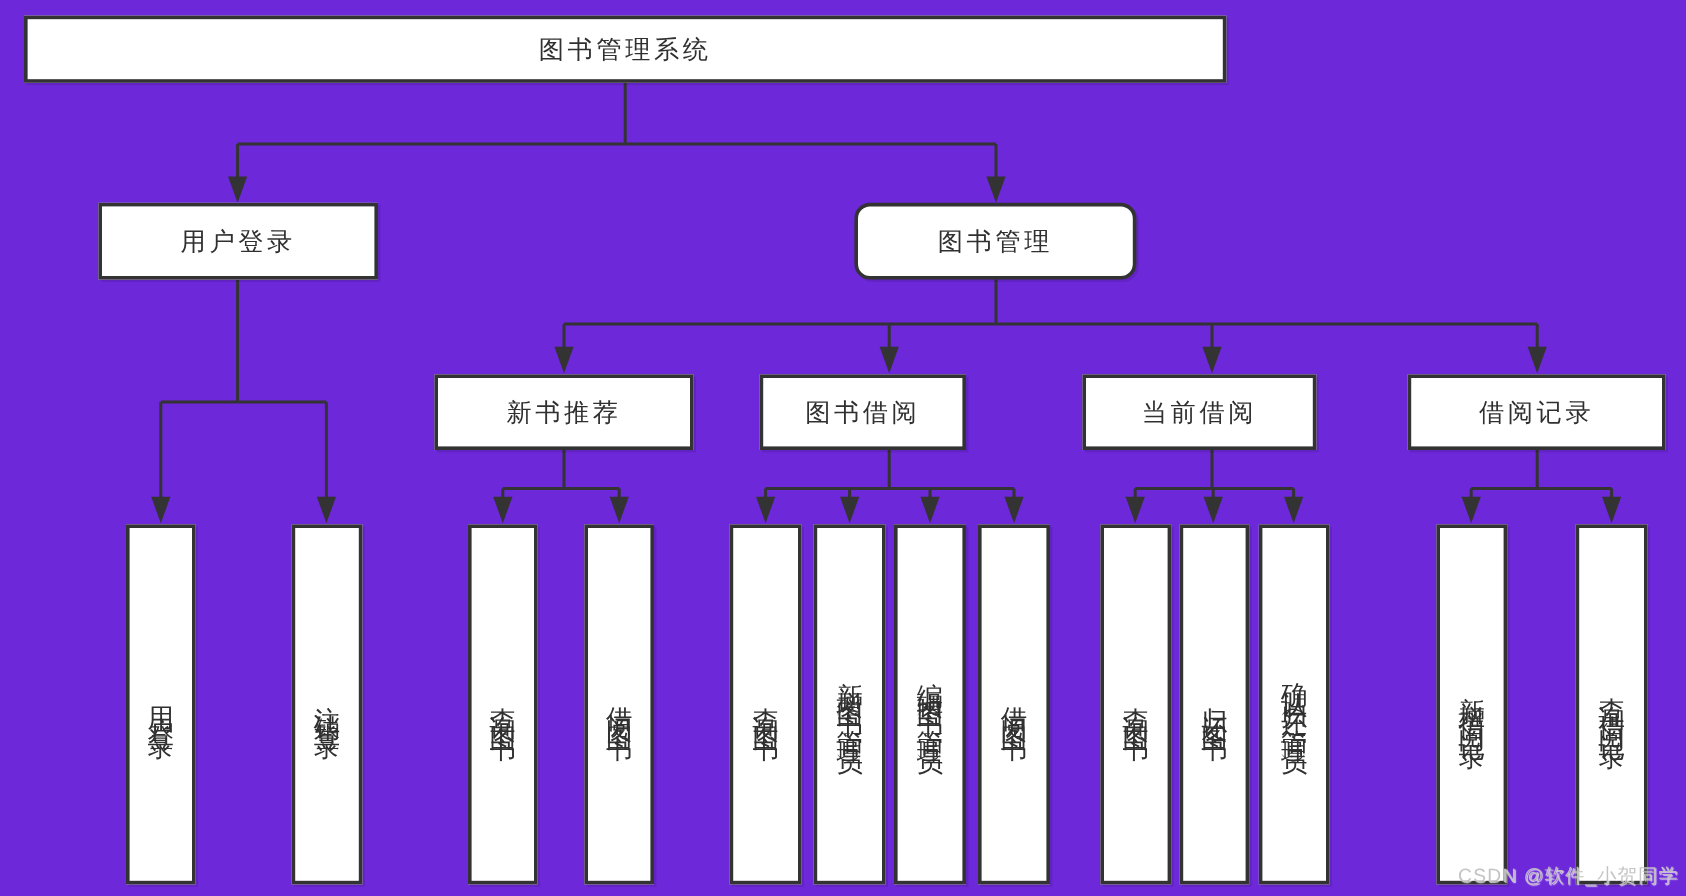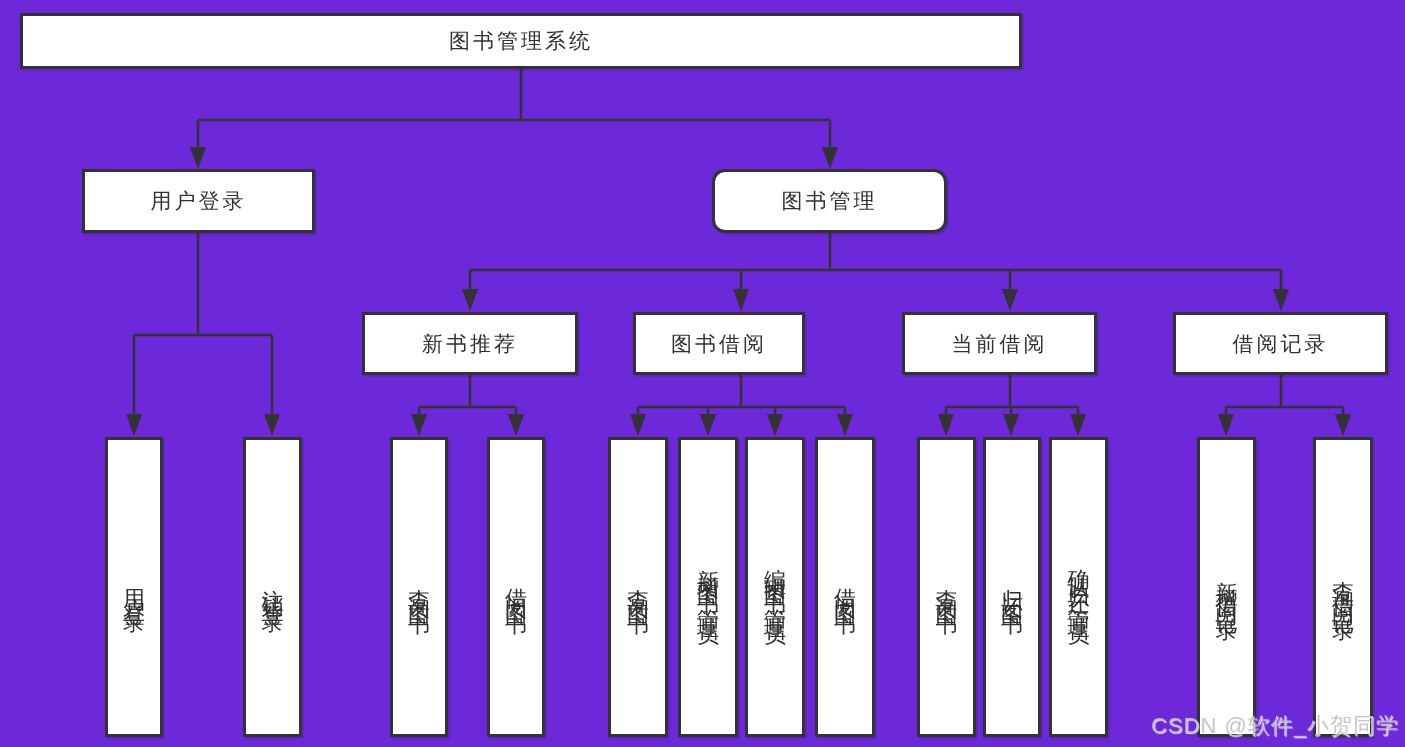--- a/index.html
+++ b/index.html
@@ -32,21 +32,21 @@
     text-orientation:mixed;
     font-size:22px;
     letter-spacing:8px;
     line-height:1;
     color:#303030;
   }
   .watermark{
     position:absolute;
     right:6px;
     bottom:6px;
-    font-size:22px;
+    font-size:16px;
     color:rgba(193,193,193,0.95);
     text-shadow:1px 1px 1px rgba(255,255,255,0.85);
     letter-spacing:1px;
     white-space:nowrap;
     z-index:10;
   }
 </style>
 </head>
 <body>
 

